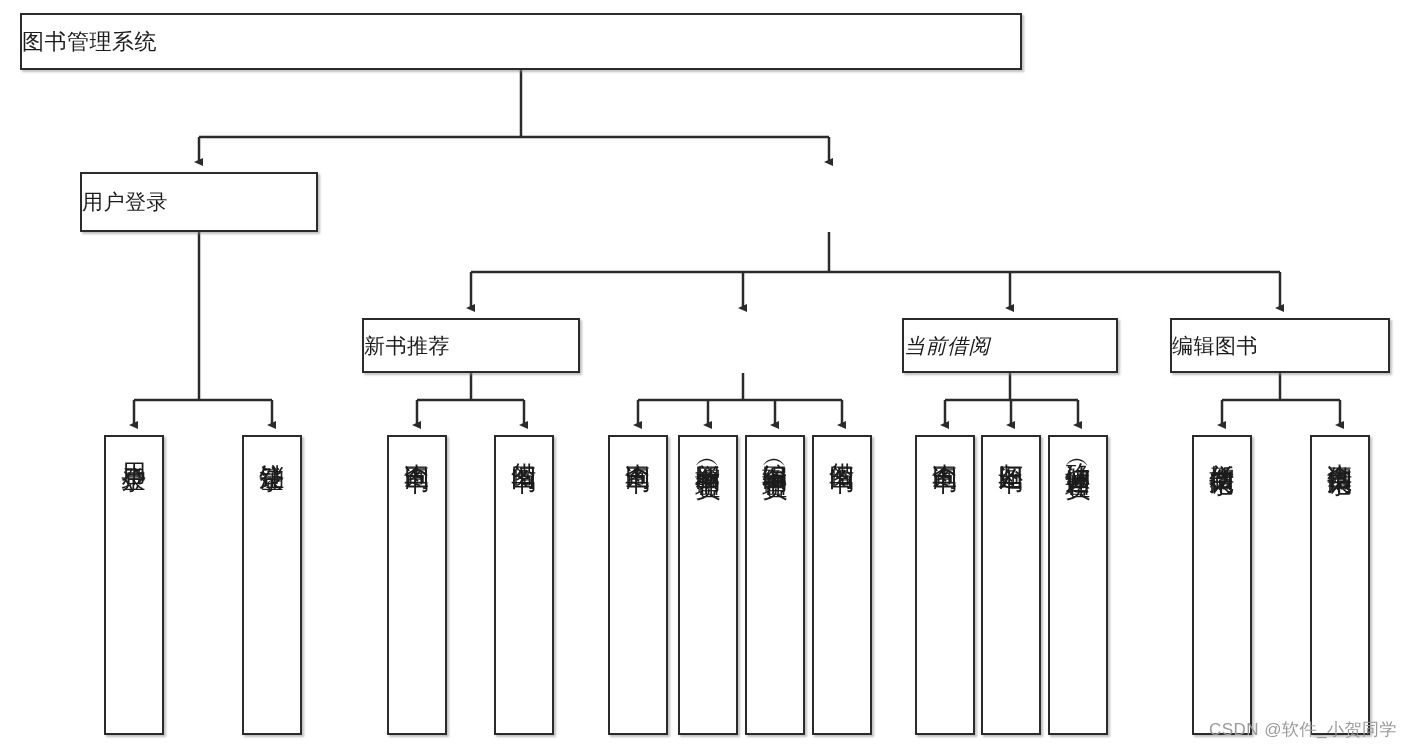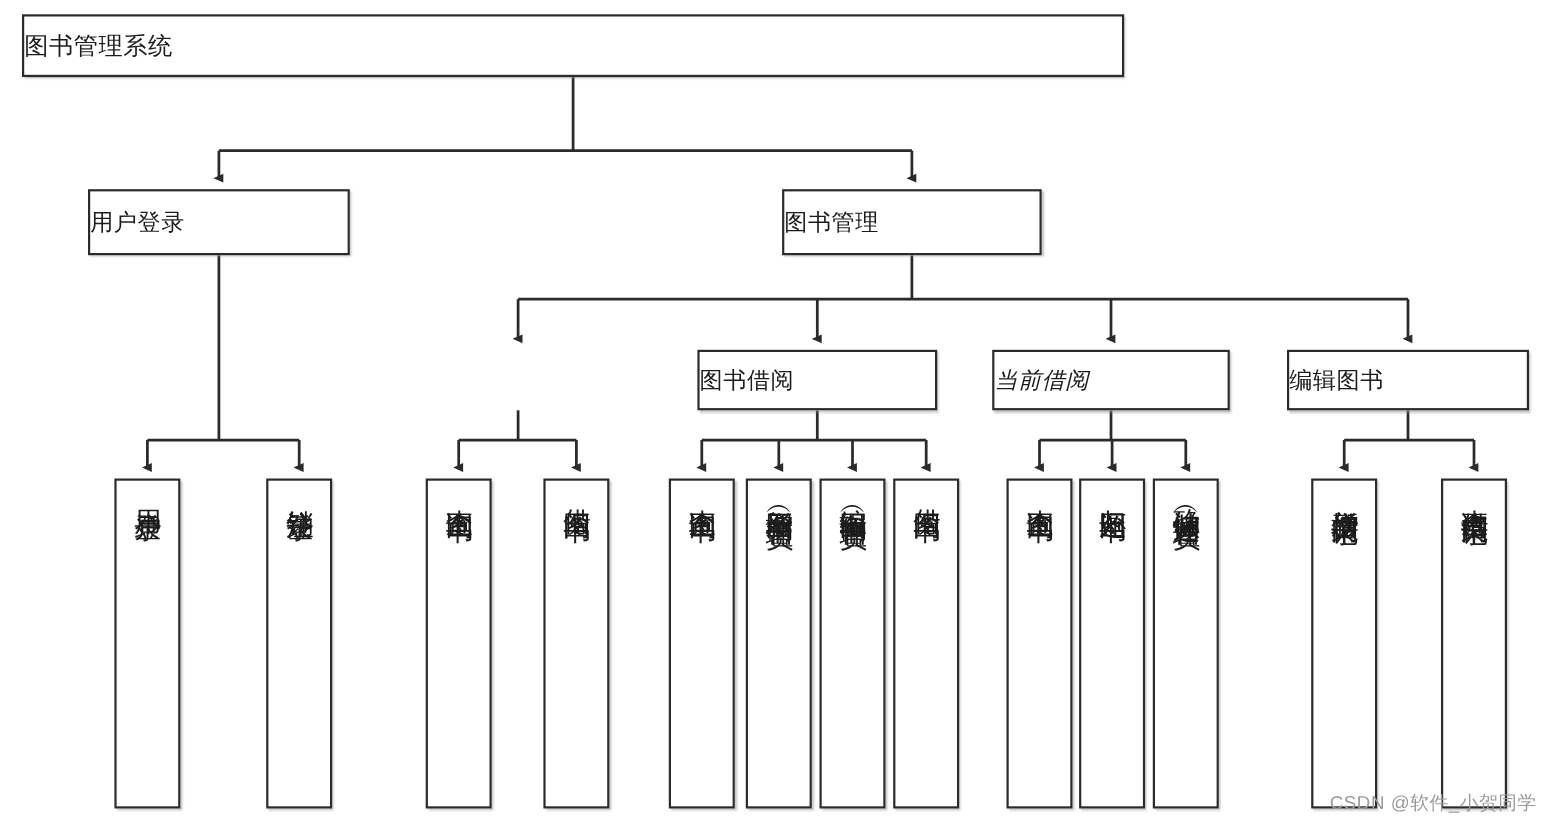--- a/index.html
+++ b/index.html
@@ -122,26 +122,23 @@
     </g>
   </svg>
 
   <div class="node node-h node-root" style="left:20px; top:13px; width:1002px; height:57px;">
     <span class="label">图书管理系统</span>
   </div>
 
   <div class="node node-h" style="left:80px; top:172px; width:238px; height:60px;">
     <span class="label">用户登录</span>
   </div>
-  <div class="node node-h" style="left:711px; top:172px; width:236px; height:60px;">
-    <span class="label">图书管理</span>
-  </div>
 
-  <div class="node node-h" style="left:634px; top:318px; width:218px; height:55px;">
-    <span class="label">图书借阅</span>
+  <div class="node node-h" style="left:362px; top:318px; width:218px; height:55px;">
+    <span class="label">新书推荐</span>
   </div>
   <div class="node node-h" style="left:902px; top:318px; width:216px; height:55px;font-style:italic;">
     <span class="label">当前借阅</span>
   </div>
   <div class="node node-h" style="left:1170px; top:318px; width:220px; height:55px;">
     <span class="label">编辑图书</span>
   </div>
 
   <div class="node node-v" style="left:104px; top:435px; width:60px; height:300px;">
     <span class="label">用户登录</span>

